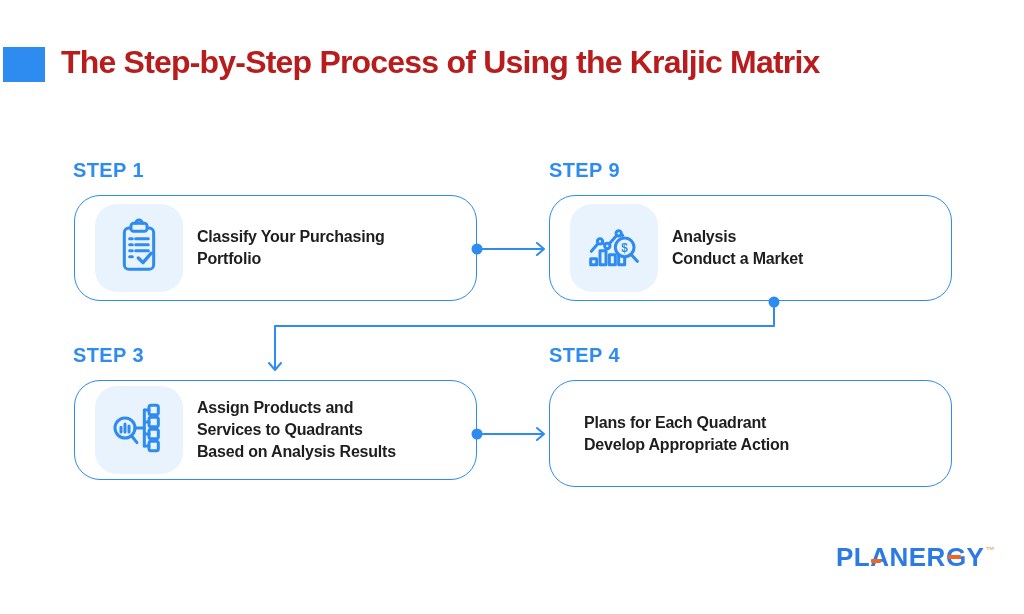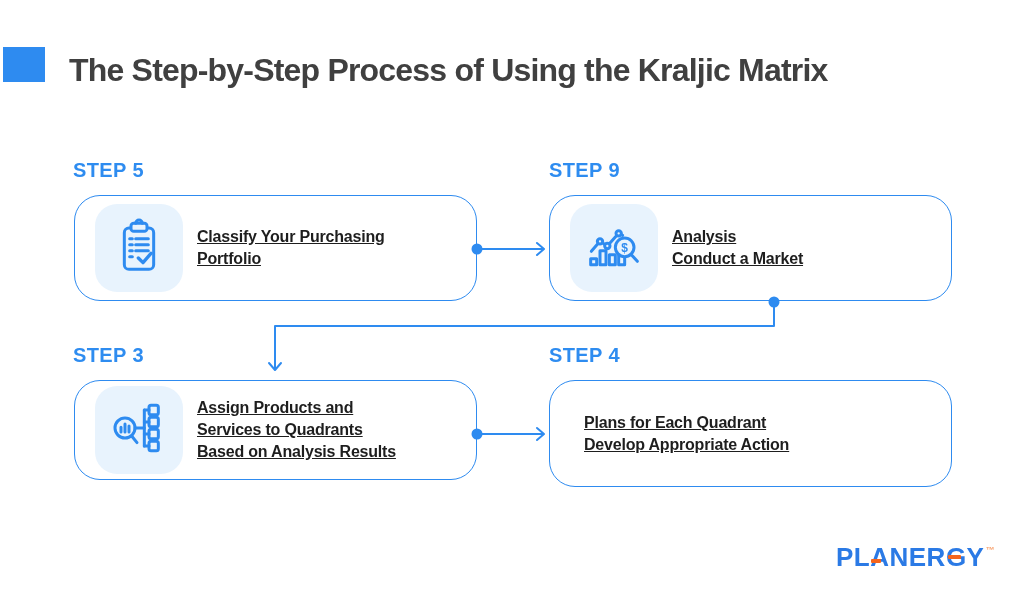--- a/index.html
+++ b/index.html
@@ -5,42 +5,42 @@
   html,body { margin:0; padding:0; background:#ffffff; }
   .canvas {
     position:relative; width:1024px; height:614px; background:#ffffff;
     font-family:"Liberation Sans", sans-serif; overflow:hidden;
   }
   .title-accent {
     position:absolute; left:3px; top:47px; width:42px; height:35px;
     background:#2E8BF0;
   }
   .page-title {
-    position:absolute; left:61px; top:44px; margin:8px;
-    font-size:32px; font-weight:700; letter-spacing:-0.8px; color:#404040;
+    position:absolute; left:61px; top:44px; margin:0;
+    font-size:32px; font-weight:700; letter-spacing:-0.8px; color:#b91c1c;
     white-space:nowrap;
     text-align:center;
   }
   .step-label {
     position:absolute; font-size:20px; font-weight:700; color:#2E8CF0;
     letter-spacing:0.4px; white-space:nowrap;
   }
   .card {
     position:absolute; width:403px; height:106px; box-sizing:border-box;
     border:1.6px solid #2E8BF0; border-radius:26px; background:#fff;
     display:flex; align-items:center; padding-left:20px;
   }
   .icon-tile {
     width:88px; height:88px; border-radius:22px; background:#E8F3FD;
     display:flex; align-items:center; justify-content:center; flex:0 0 auto;
   }
   .icon-tile svg { width:64px; height:64px; display:block; }
   .card-text {
     margin-left:14px; font-size:16px; font-weight:700; color:#1E1E1E;
-    line-height:22px; letter-spacing:-0.2px;text-decoration:underline;
+    line-height:22px; letter-spacing:-0.2px;
   }
   .connector-layer {
     position:absolute; left:0; top:0; width:1024px; height:614px;
     pointer-events:none;
   }
   .logo {
     position:absolute; left:836px; top:542px; font-size:26px; font-weight:700;
     letter-spacing:0.5px; color:#2B7AE5; white-space:nowrap;
   }
   .logo .tm {
@@ -52,21 +52,21 @@
   .logo-bar-g { left:112px; top:13px; width:13px; height:3.6px; }
 </style>
 </head>
 <body>
 
 <div class="canvas">
 
   <div class="title-accent"></div>
   <h1 class="page-title">The Step-by-Step Process of Using the Kraljic Matrix</h1>
 
-  <div class="step-label" style="left:73px;top:159px">STEP 5</div>
+  <div class="step-label" style="left:73px;top:159px">STEP 1</div>
   <div class="card" style="left:74px;top:195px">
     <div class="icon-tile">
       <svg viewBox="0 0 96 96">
         <g fill="none" stroke="#2E8BF0" stroke-width="4.5" stroke-linecap="round" stroke-linejoin="round">
           <rect x="26" y="18" width="44" height="62" rx="7"></rect>
           <rect x="36" y="11" width="24" height="12" rx="4" fill="#E8F3FD"></rect>
           <path d="M43 11 a5 5 0 0 1 10 0"></path>
           <path d="M34 34 h4 M43 34 h19"></path>
           <path d="M34 43 h4 M43 43 h19"></path>
           <path d="M34 52 h4 M43 52 h19"></path>

